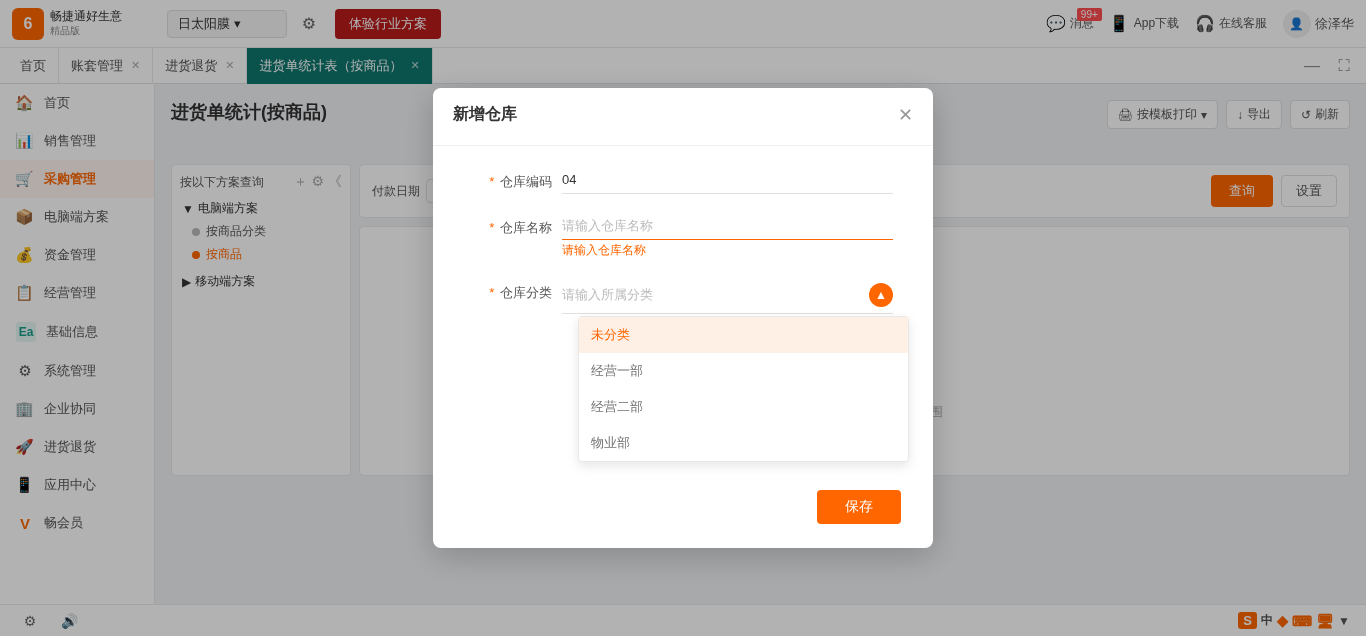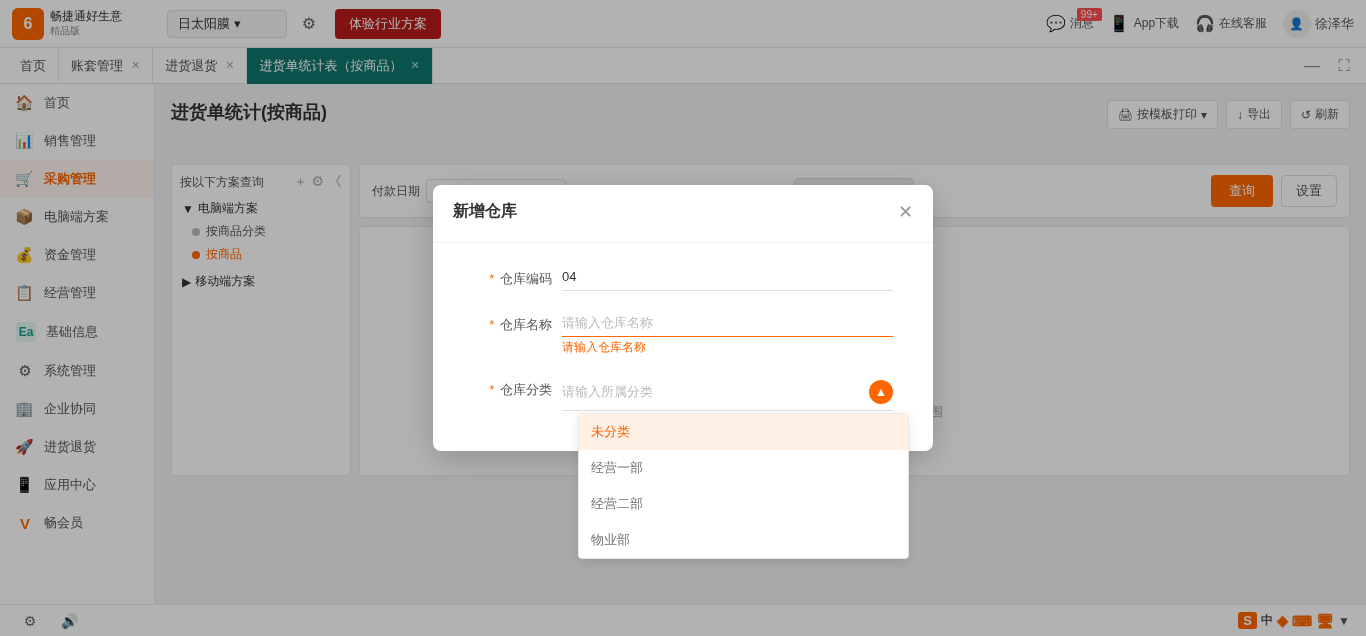--- a/index.html
+++ b/index.html
@@ -764,20 +764,23 @@
 
         <div class="dropdown-menu">
           <div class="dropdown-item selected">未分类</div>
           <div class="dropdown-item">经营一部</div>
           <div class="dropdown-item">经营二部</div>
           <div class="dropdown-item">物业部</div>
         </div>
       </div>
     </div>
   </div>
+  <div class="dialog-footer" style="margin-top:160px;">
+    <button class="btn-save">保存</button>
+  </div>
 </div>
 
 <div class="bottom-status">
   <div class="bottom-icon">⚙</div>
   <div class="bottom-icon">🔊</div>
   <div class="s-logo">
     <span style="background:#f60;color:#fff;font-weight:bold;padding:1px 5px;border-radius:3px;font-size:13px;">S</span>
     <span style="color:#555;font-size:12px;">中</span>
     <span style="font-size:16px;">⬥</span>
     <span style="font-size:14px;">⌨</span>

